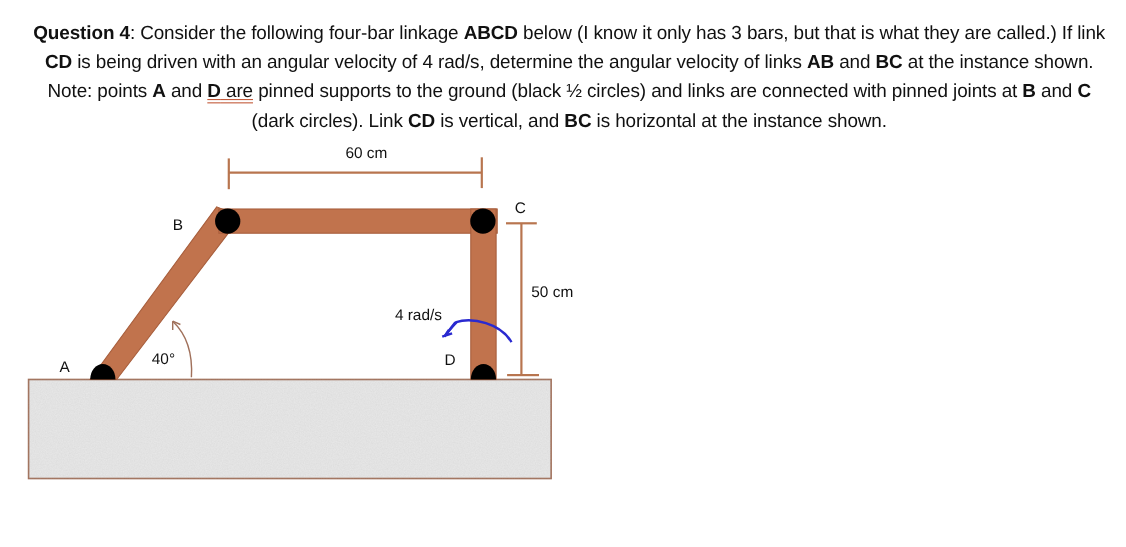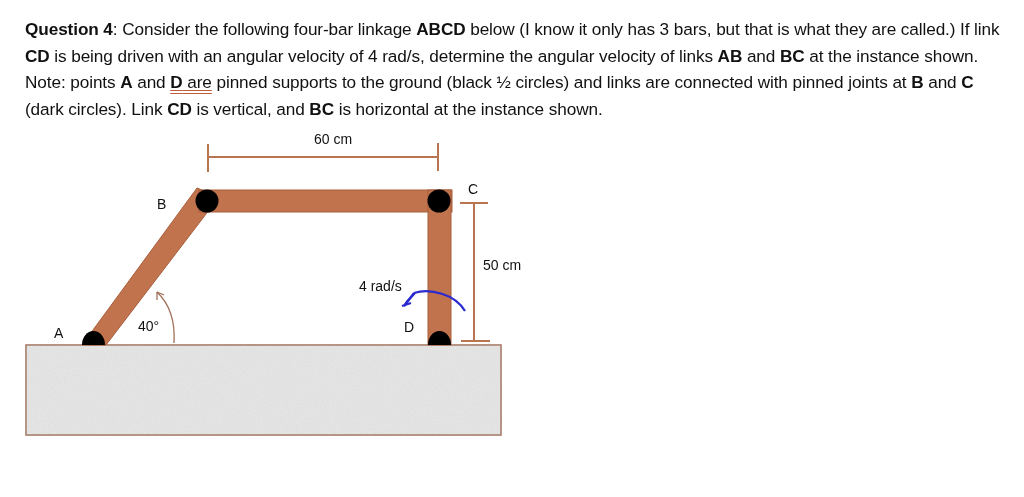--- a/index.html
+++ b/index.html
@@ -1,20 +1,20 @@
 <!DOCTYPE html>
 <html><head>
 <meta charset="utf-8">
 <style>
   html, body { margin: 0; padding: 0; background: #ffffff; }
   body { width: 1024px; height: 497px; position: relative; overflow: hidden;
          font-family: "Liberation Sans", "DejaVu Sans", sans-serif; color: #111; }
   .question {
     position: absolute; left: 25px; top: 16px; width: 985px;
-    font-size: 17.2px; line-height: 26.5px; margin: 0; letter-spacing: -0.1px;
+    font-size: 17.2px; line-height: 26.5px; margin: 0; letter-spacing: -0.1px; text-align: center;
   }
   .question b { font-weight: bold; }
   .question .squiggle { text-decoration: underline; text-decoration-color: #c25a3a;
     text-decoration-style: double; text-underline-offset: 2px; }
   svg#diagram { position: absolute; left: 0; top: 0; }
   .lbl { font-family: "Liberation Sans", "DejaVu Sans", sans-serif; font-size: 14px; fill: #111; }
 </style>
 </head>
 <body>
 

